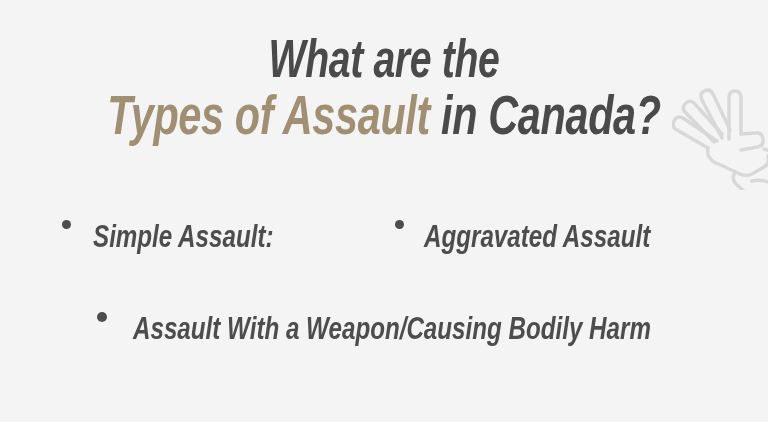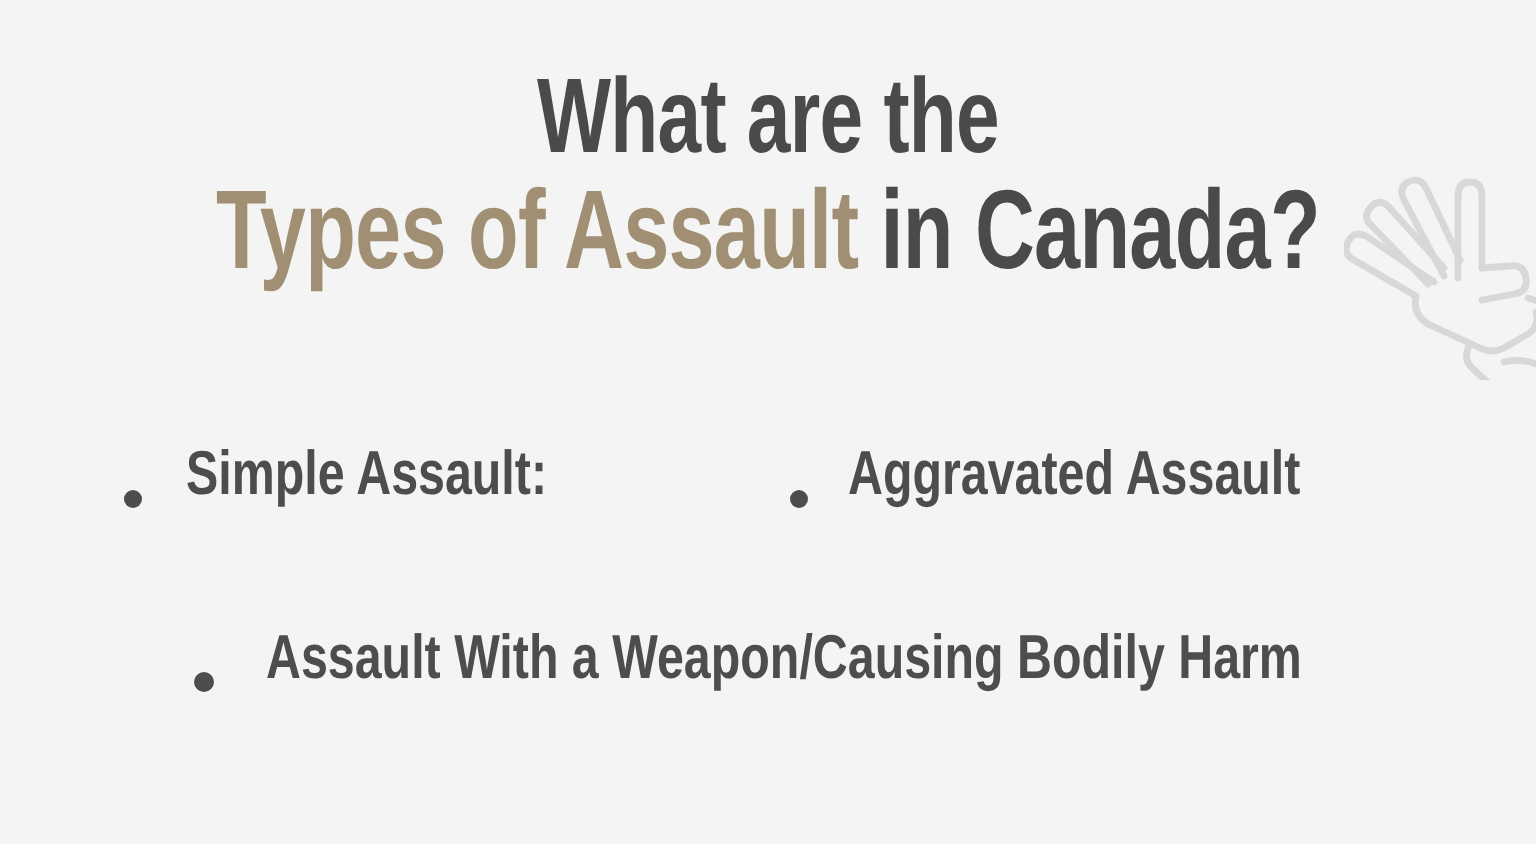--- a/index.html
+++ b/index.html
@@ -12,20 +12,21 @@
     background: #f4f4f4;
     font-family: "Liberation Sans", sans-serif;
     overflow: hidden;
   }
   .slide {
     position: relative;
     width: 768px;
     height: 413px;
     background: #f4f4f4;
     overflow: hidden;
+    font-style: italic;
   }
 
   
   .hand-decor {
     position: absolute;
     left: 672px;
     top: 72px;
     width: 120px;
     height: 118px;
     pointer-events: none;
@@ -58,21 +59,21 @@
     line-height: 57px;
   }
   .accent {
     color: #a08f72;
   }
 
   
   .bullet-row {
     position: absolute;
     display: flex;
-    align-items: flex-end;
+    align-items: flex-start;
   }
   .bullet-row-1 { left: 62px; top: 220px; }
   .bullet-row-2 { left: 395px; top: 220px; }
   .bullet-row-3 { left: 97px; top: 312px; }
 
   .bullet-dot {
     width: 9px;
     height: 9px;
     border-radius: 50%;
     background: #4d4d4d;

